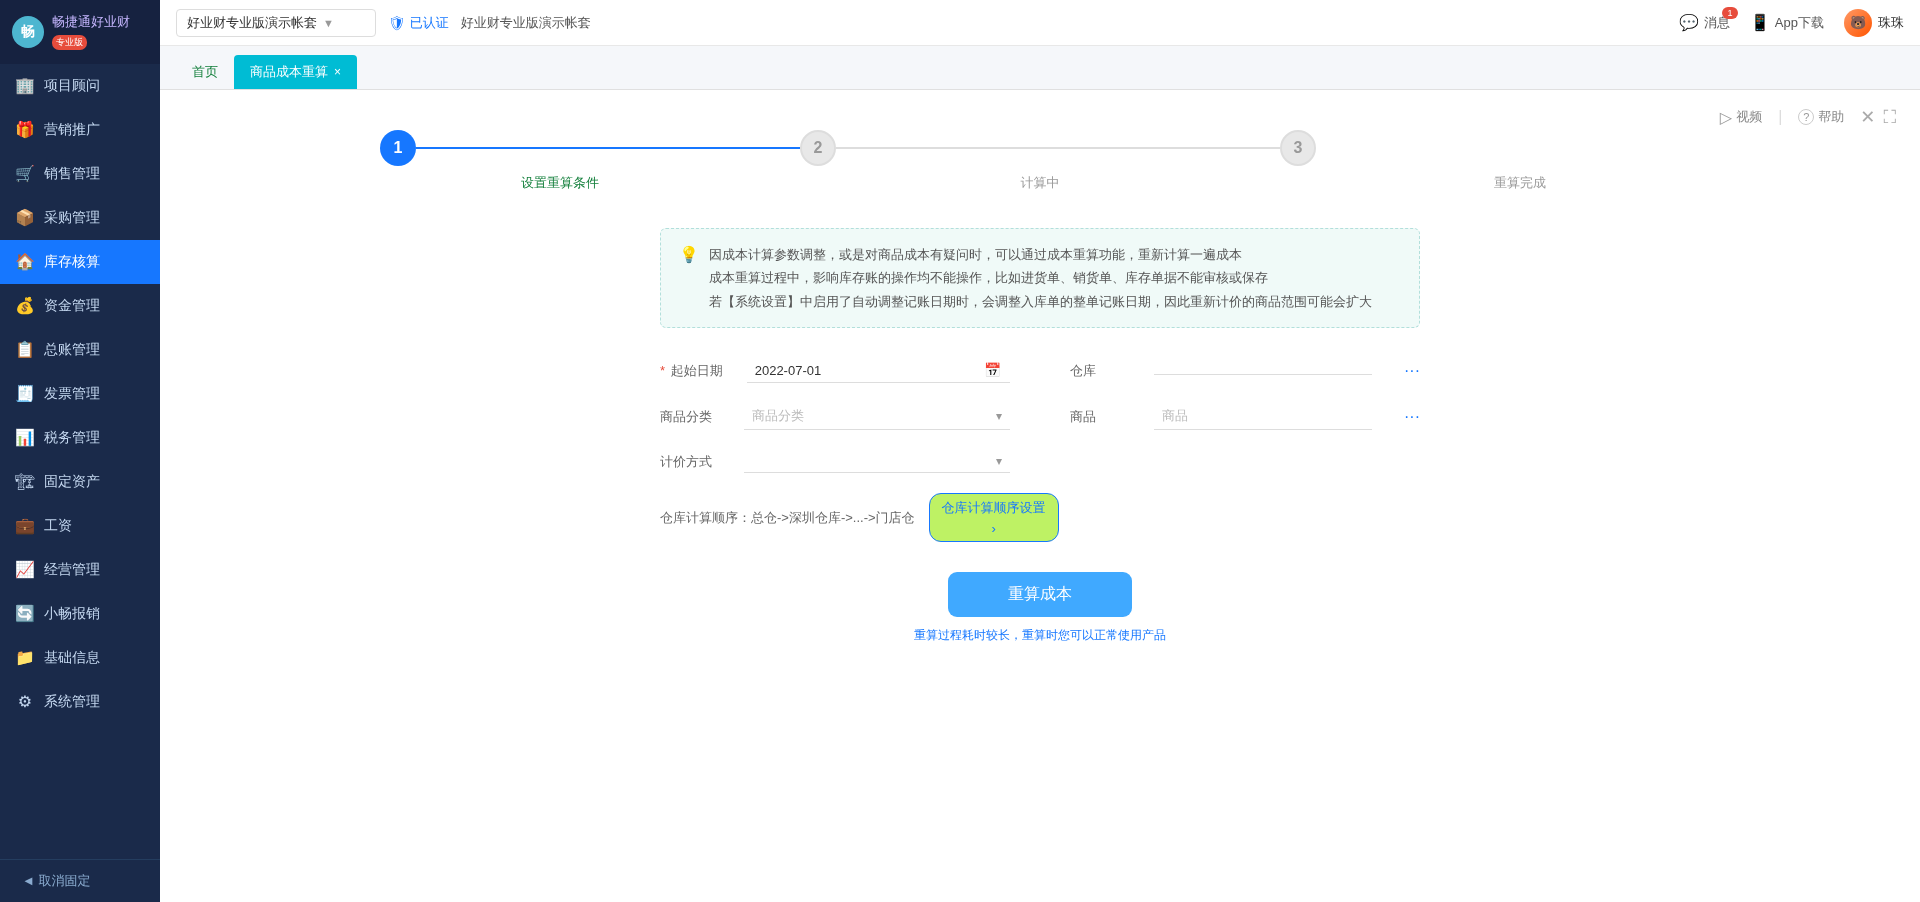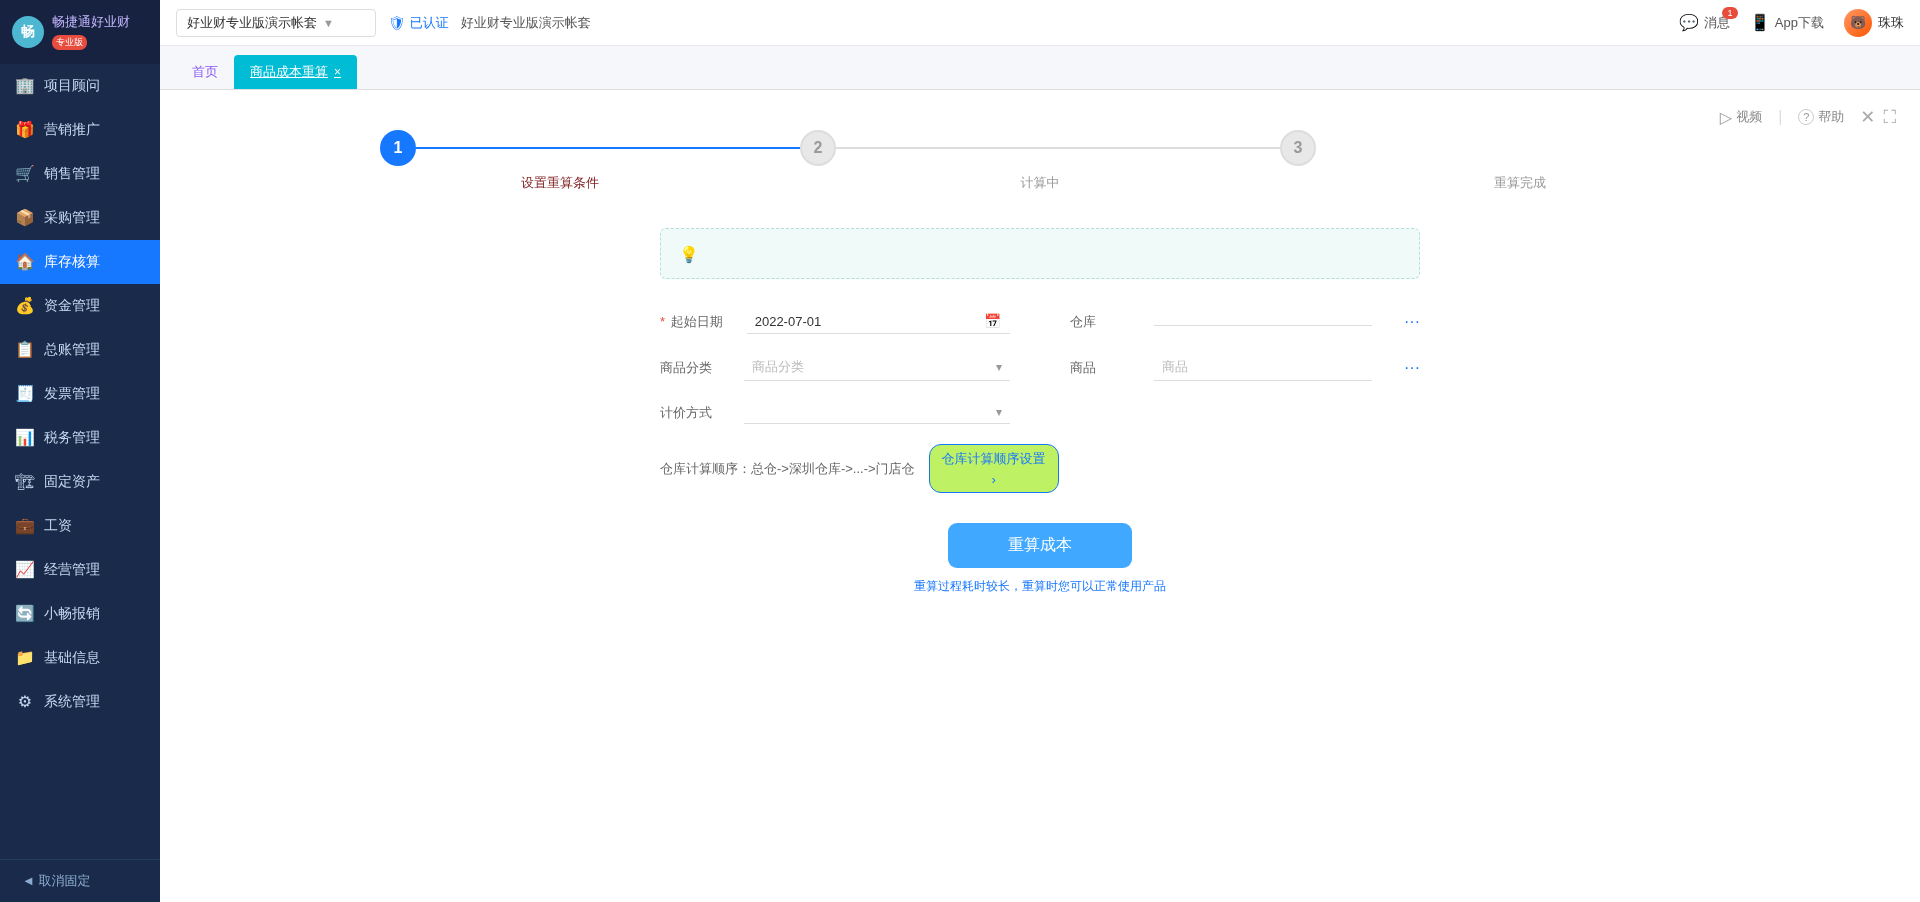--- a/index.html
+++ b/index.html
@@ -138,24 +138,23 @@
       padding: 8px 16px;
       font-size: 13px;
       cursor: pointer;
       color: #666;
       border-radius: 4px 4px 0 0;
       display: flex; align-items: center; gap: 6px;
     }
     .tab-item.active {
       background: #00bcd4;
       color: #fff;
-      text-decoration: underline;
     }
     .tab-close { font-size: 12px; cursor: pointer; }
-    .tab-home { color: #8b5cf6; }
+    .tab-home { color: #15803d; }
 
     
     .content {
       flex: 1;
       background: #fff;
       overflow-y: auto;
       padding: 40px 60px;
       position: relative;
     }
 
@@ -207,21 +206,21 @@
     .step-circle.inactive { background: #e8e8e8; color: #999; border: 2px solid #ddd; }
     .step-line {
       flex: 1;
       height: 2px;
     }
     .step-line.active { background: #1677ff; }
     .step-line.inactive { background: #ddd; }
     .step-label {
       font-size: 13px;
       margin-top: 8px;
-      color: #7f1d1d;
+      color: #15803d;
     }
     .step-label.inactive { color: #999; }
 
     
     .info-box {
       border: 1px dashed #b2dfdb;
       background: #f0faf8;
       border-radius: 6px;
       padding: 14px 18px;
       margin-bottom: 30px;
@@ -485,20 +484,25 @@
             <span>3</span>
           </div>
           <div style="width:60px"></div>
         </div>
         <div class="step-label inactive" style="margin-top:8px">重算完成</div>
       </div>
     </div>
 
     <div class="info-box" style="max-width:760px;margin:0 auto 30px;">
       <span class="info-icon">💡</span>
+      <div class="info-text">
+        <div>因成本计算参数调整，或是对商品成本有疑问时，可以通过成本重算功能，重新计算一遍成本</div>
+        <div>成本重算过程中，影响库存账的操作均不能操作，比如进货单、销货单、库存单据不能审核或保存</div>
+        <div>若【系统设置】中启用了自动调整记账日期时，会调整入库单的整单记账日期，因此重新计价的商品范围可能会扩大</div>
+      </div>
     </div>
 
     <div class="form-grid" style="max-width:760px;margin:0 auto 20px;">
 
       <div class="form-row">
         <span class="form-label">
           <span class="required-star">*</span>
           <span>起始日期</span>
         </span>
         <div class="form-input-with-icon">

